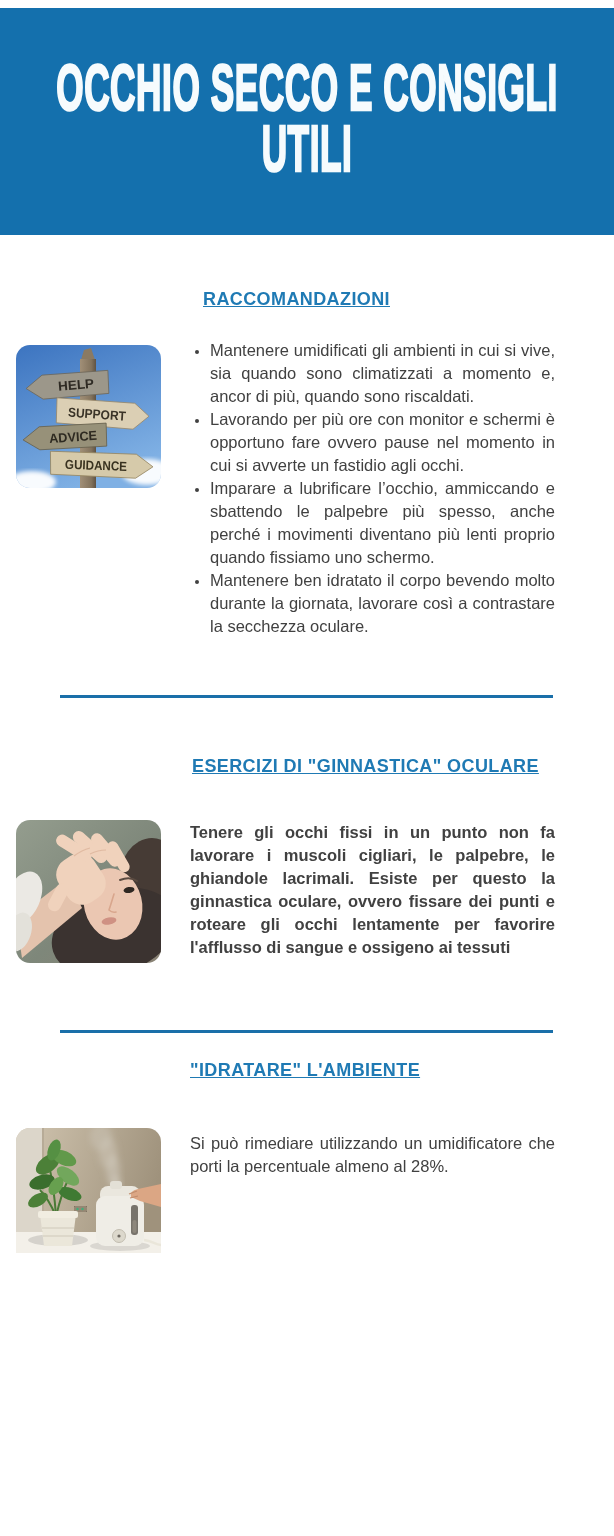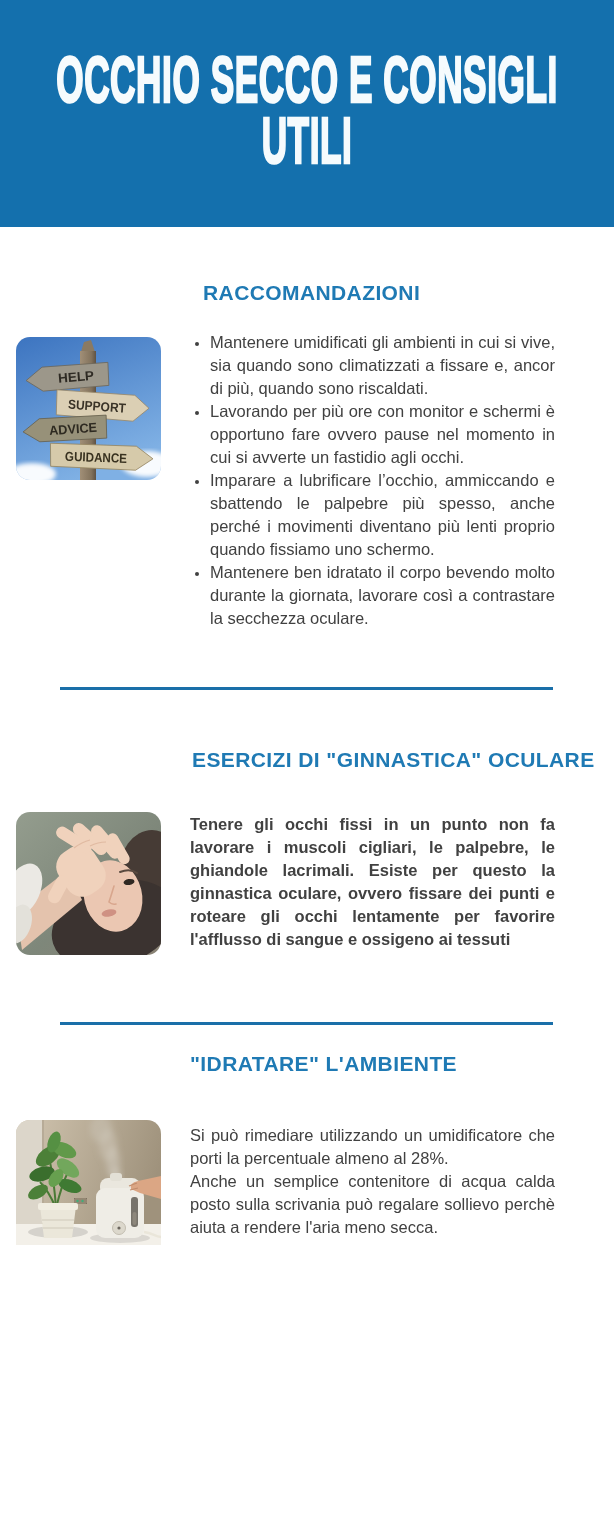--- a/index.html
+++ b/index.html
@@ -4,38 +4,38 @@
 <style>
   :root{
     --banner-blue:#1470ad;
     --heading-blue:#1f7ab4;
     --divider-blue:#1a6fa9;
     --body-text:#414141;
   }
   *{margin:0;padding:0;box-sizing:border-box;}
   html,body{background:#ffffff;}
   body{font-family:"Liberation Sans",sans-serif;}
-  .page{position:relative;width:614px;height:1245px;background:#ffffff;overflow:hidden;margin:0 auto;padding-left:16px;}
+  .page{position:relative;width:614px;height:1245px;background:#ffffff;overflow:hidden;margin:8px auto;padding-left:16px;}
 
   
   .banner{position:absolute;left:0;top:0;width:614px;height:227px;background:var(--banner-blue);}
   .title{
     position:absolute;left:50%;top:50px;width:1000px;
     transform:translateX(-50%) scaleX(0.55);
     text-align:center;color:#f6fbfd;
     font-weight:700;font-size:64px;line-height:61px;
     -webkit-text-stroke:2.5px #f6fbfd;
     letter-spacing:1px;white-space:nowrap;
   }
   .title .tline{display:block;}
 
   
   .sec-heading{
     position:absolute;color:var(--heading-blue);
-    font-size:21px;font-weight:700;letter-spacing:.4px;white-space:nowrap;
+    font-size:18px;font-weight:700;letter-spacing:.4px;white-space:nowrap;text-decoration:underline;
   }
   #h-raccomandazioni{left:203px;top:281px;}
   #h-ginnastica{left:192px;top:748px;}
   #h-idratare{left:190px;top:1052px;}
 
   
   .fig{position:absolute;width:145px;border-radius:14px;overflow:hidden;line-height:0;}
   .fig svg{display:block;}
   #fig-signpost{left:16px;top:337px;height:143px;}
   #fig-woman{left:16px;top:812px;height:143px;}
@@ -115,21 +115,21 @@
         <text x="57" y="97" text-anchor="middle" font-size="13" font-weight="700" fill="#2e2a21" textLength="48" lengthAdjust="spacingAndGlyphs">ADVICE</text>
       </g>
       <g transform="rotate(2 85 120)">
         <polygon points="34,108 120,108 137,120 120,132 35,131" fill="#d6caaa" stroke="#94845f" stroke-width="0.8"></polygon>
         <text x="80" y="125" text-anchor="middle" font-size="13" font-weight="700" fill="#38311f" textLength="62" lengthAdjust="spacingAndGlyphs">GUIDANCE</text>
       </g>
     </svg>
   </div>
 
   <ul class="bullets body-copy">
-    <li>Mantenere umidificati gli ambienti in cui si vive, sia quando sono climatizzati a fissare e, ancor di più, quando sono riscaldati.</li>
+    <li>Mantenere umidificati gli ambienti in cui si vive, sia quando sono climatizzati a momento e, ancor di più, quando sono riscaldati.</li>
     <li>Lavorando per più ore con monitor e schermi è opportuno fare ovvero pause nel momento in cui si avverte un fastidio agli occhi.</li>
     <li>Imparare a lubrificare l’occhio, ammiccando e sbattendo le palpebre più spesso, anche perché i movimenti diventano più lenti proprio quando fissiamo uno schermo.</li>
     <li>Mantenere ben idratato il corpo bevendo molto durante la giornata, lavorare così a contrastare la secchezza oculare.</li>
   </ul>
 
   <div class="divider" id="divider-1"></div>
 
   <div class="sec-heading" id="h-ginnastica">ESERCIZI DI "GINNASTICA" OCULARE</div>
 
   <div class="fig" id="fig-woman">
@@ -225,21 +225,20 @@
       <circle cx="103" cy="108" r="6.5" fill="#dcd8cc" stroke="#c2bdb0" stroke-width="1"></circle>
       <circle cx="103" cy="108" r="1.6" fill="#6b665e"></circle>
       <path d="M128 112 C 137 113 139 117 145 117" stroke="#eae6da" stroke-width="2.5" fill="none"></path>
       <path d="M145 56 L122 61 Q 113 63 115 69 L 124 73 L 145 79 Z" fill="#dba684"></path>
       <path d="M121 63 L113 66 M122 68 L114 70" stroke="#c08c6c" stroke-width="1.2"></path>
     </svg>
   </div>
 
   <div class="para-block body-copy">
     <p>Si può rimediare utilizzando un umidificatore che porti la percentuale almeno al 28%.</p>
-    <p>Anche un semplice contenitore di acqua calda posto sulla scrivania può regalare sollievo perchè aiuta a rendere l'aria meno secca.</p>
   </div>
 
   <div class="footer">
     <div class="copyright">© Tutti i diritti riservati</div>
     <div class="logo">
       <span class="logo-prefix">l'</span>
       <span class="logo-letter">O</span>
       <span class="logo-rest">culista</span>
       <span class="logo-vertical">italiano</span>
     </div>

